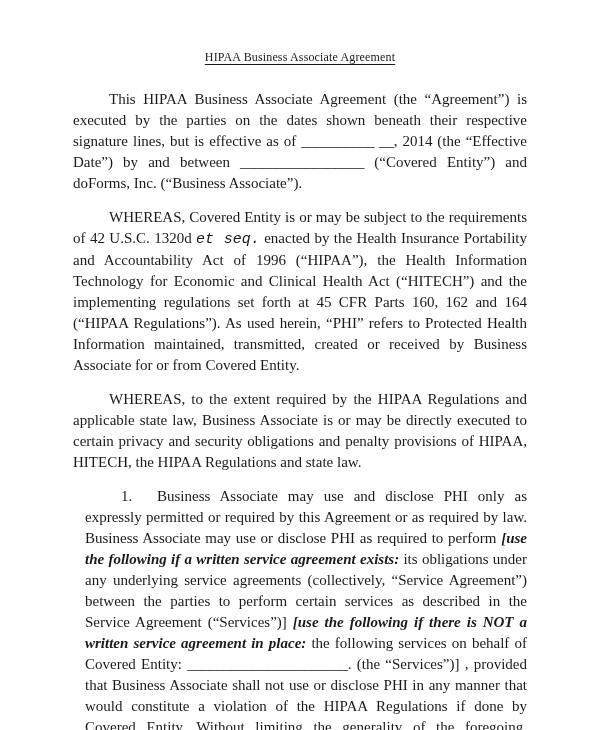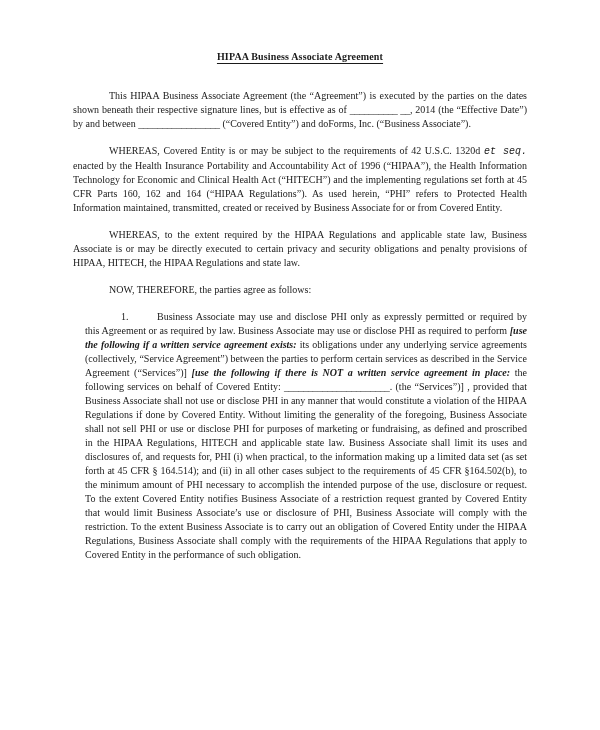--- a/index.html
+++ b/index.html
@@ -23,34 +23,34 @@
     padding: 0;
   }
   .doc-body {
     position: absolute;
     left: 73px;
     top: 50px;
     width: 454px;
   }
   .doc-title {
     text-align: center;
-    font-weight: bold;
-    font-size: 10px;
+    font-weight: normal;
+    font-size: 12px;
     letter-spacing: 0.15px;
     margin: 0 0 24px 0;
     line-height: 14.5px;
   }
   .doc-title span.t {
     text-decoration: underline;
     text-underline-offset: 2.5px;
   }
   p.para {
     margin: 0 0 13px 0;
-    font-size: 10px;
-    line-height: 14px;
+    font-size: 15px;
+    line-height: 21px;
     text-align: justify;
     text-justify: inter-word;
     text-indent: 36px;
     -webkit-hyphens: none;
     hyphens: none;
   }
   p.para:last-child {
     margin-bottom: 0;
     margin-left: 12px;
   }
@@ -85,18 +85,17 @@
 
 <div class="page">
   <div class="doc-body">
 
     <div class="doc-title"><span class="t">HIPAA Business Associate Agreement</span></div>
 
     <div id="paragraph-container">
         <p class="para"><span>This HIPAA Business Associate Agreement (the “Agreement”) is executed by the parties on the dates shown beneath their respective signature lines, but is effective as of </span><span class="blank">__________ __</span><span>, 2014 (the “Effective Date”) by and between </span><span class="blank">_________________</span><span> (“Covered Entity”) and doForms, Inc. (“Business Associate”).</span></p>
         <p class="para"><span>WHEREAS, Covered Entity is or may be subject to the requirements of 42 U.S.C. 1320d </span><span class="it">et seq.</span><span> enacted by the Health Insurance Portability and Accountability Act of 1996 (“HIPAA”), the Health Information Technology for Economic and Clinical Health Act (“HITECH”) and the implementing regulations set forth at 45 CFR Parts 160, 162 and 164 (“HIPAA Regulations”).  As used herein, “PHI” refers to Protected Health Information maintained, transmitted, created or received by Business Associate for or from Covered Entity.</span></p>
         <p class="para"><span>WHEREAS, to the extent required by the HIPAA Regulations and applicable state law, Business Associate is or may be directly executed to certain privacy and security obligations and penalty provisions of HIPAA, HITECH, the HIPAA Regulations and state law.</span></p>
-        <p class="para"><span>NOW, THEREFORE, the parties agree as follows:</span></p>
         <p class="para numbered"><span class="numpad"></span><span class="numlabel">1.</span><span>Business Associate may use and disclose PHI only as expressly permitted or required by this Agreement or as required by law.  Business Associate may use or disclose PHI as required to perform </span><span class="bi">[use the following if a written service agreement exists:</span><span> its obligations under any underlying service agreements (collectively, “Service Agreement”) between the parties to perform certain services as described in the Service Agreement (“Services”)] </span><span class="bi">[use the following if there is NOT a written service agreement in place:</span><span> the following services on behalf of Covered Entity: </span><span class="blank">______________________</span><span>. (the “Services”)] , provided that Business Associate shall not use or disclose PHI in any manner that would constitute a violation of the HIPAA Regulations if done by Covered Entity.  Without limiting the generality of the foregoing, Business Associate shall not sell PHI or use or disclose PHI for purposes of marketing or fundraising, as defined and proscribed in the HIPAA Regulations, HITECH and applicable state law. Business Associate shall limit its uses and disclosures of, and requests for, PHI (i) when practical, to the information making up a limited data set (as set forth at 45 CFR § 164.514); and (ii) in all other cases subject to the requirements of 45 CFR §164.502(b), to the minimum amount of PHI necessary to accomplish the intended purpose of the use, disclosure or request. To the extent Covered Entity notifies Business Associate of a restriction request granted by Covered Entity that would limit Business Associate’s use or disclosure of PHI, Business Associate will comply with the restriction. To the extent Business Associate is to carry out an obligation of Covered Entity under the HIPAA Regulations, Business Associate shall comply with the requirements of the HIPAA Regulations that apply to Covered Entity in the performance of such obligation.</span></p>
       </div>
 
   </div>
 </div>
 
 </body></html>

